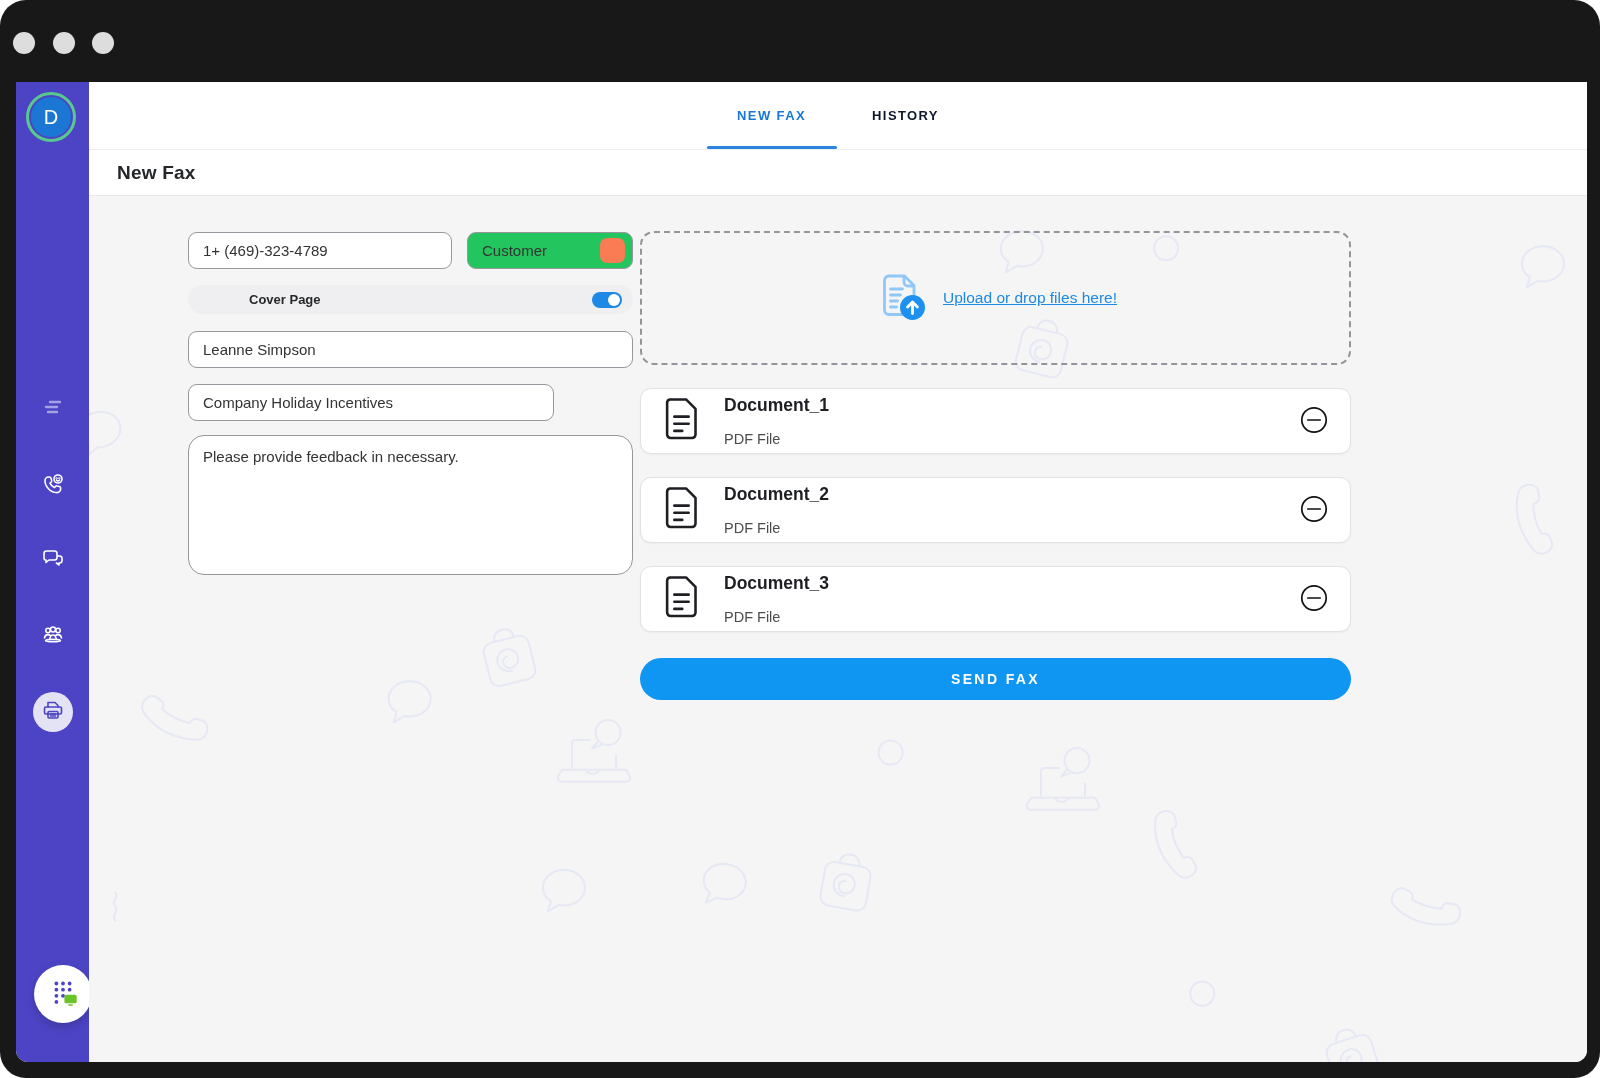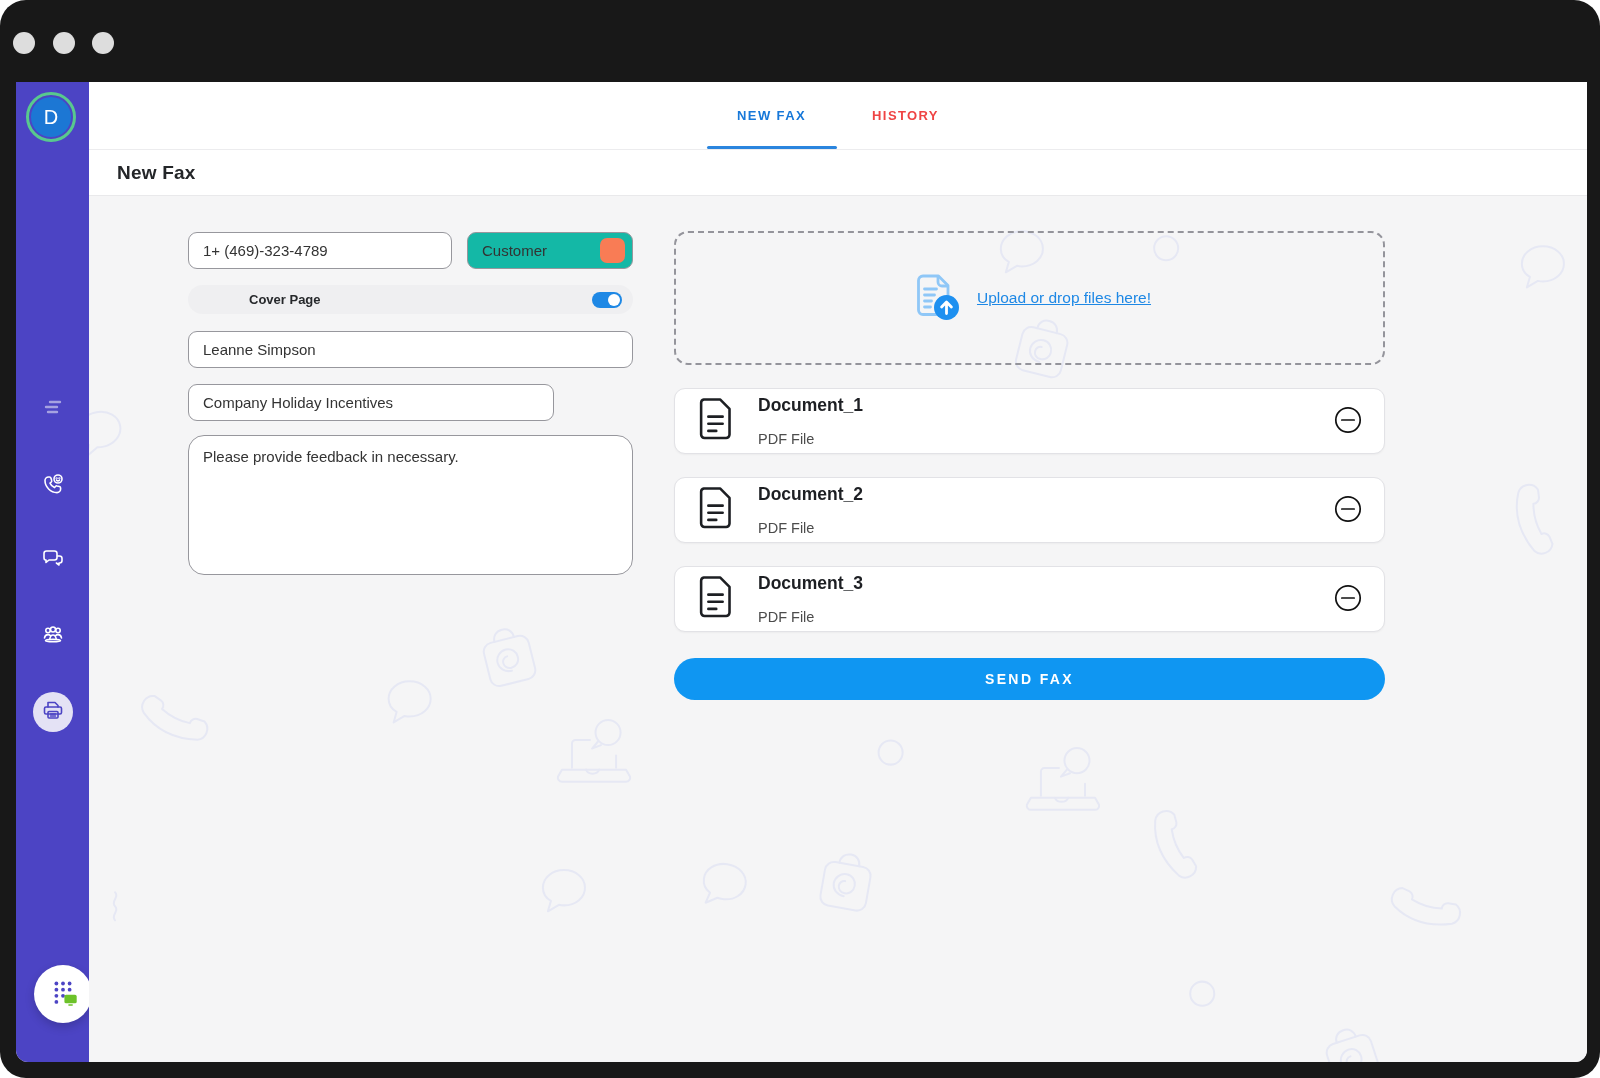--- a/index.html
+++ b/index.html
@@ -19,43 +19,43 @@
   .nav-feed{top:308px;opacity:.5}
   .nav-calls{top:385px}
   .nav-messages{top:458px}
   .nav-contacts{top:534px}
   .nav-fax{top:610px}
   .nav-active-circle{width:40px;height:40px;border-radius:50%;background:#e4e2f5;display:flex;align-items:center;justify-content:center;}
   .fab{position:absolute;left:18px;top:883px;width:58px;height:58px;border-radius:50%;background:#ffffff;box-shadow:0 4px 10px rgba(0,0,0,.18);display:flex;align-items:center;justify-content:center;cursor:pointer;}
   
   .main{position:relative;flex:1;background:#f5f5f6;}
   .tabbar{position:absolute;left:0;top:0;right:0;height:67px;background:#fff;border-bottom:1px solid #ececee;display:flex;align-items:center;justify-content:center;}
-  .tab{position:relative;height:67px;display:flex;align-items:center;justify-content:center;padding:0 16px;margin:0 17px;font-size:13px;font-weight:700;letter-spacing:1.4px;color:#ef4444;cursor:pointer;}
+  .tab{position:relative;height:67px;display:flex;align-items:center;justify-content:center;padding:0 16px;margin:0 17px;font-size:13px;font-weight:700;letter-spacing:1.4px;color:#0f172a;cursor:pointer;}
   .tab.active{color:#1778d9;}
   .tab.active::after{content:"";position:absolute;left:50%;transform:translateX(-50%);bottom:0;width:130px;height:3px;background:#2a85de;border-radius:2px;}
   .pagehead{position:absolute;left:0;top:68px;right:0;height:46px;background:#fff;border-bottom:1px solid #e9e9eb;display:flex;align-items:center;padding-left:28px;box-sizing:border-box;}
   .pagehead h1{margin:0;font-size:19px;color:#242629;letter-spacing:.2px;}
   .content{position:absolute;left:0;top:115px;right:0;bottom:0;overflow:hidden;}
   .doodles{position:absolute;left:0;top:0;width:100%;height:100%;z-index:0;pointer-events:none;}
   
   .leftcol{position:absolute;left:99px;top:35px;width:445px;z-index:1;}
   .row{display:flex;gap:15px;}
   .tinput{box-sizing:border-box;height:37px;background:#fff;border:1px solid #97979d;border-radius:9px;font-family:"Liberation Sans",sans-serif;font-size:15px;color:#333;padding:0 14px;outline:none;}
   .phone{width:264px;}
-  .recipient{width:166px;display:flex;align-items:center;justify-content:space-between;background:#14b8a6;border:1px solid #97979d;border-radius:9px;height:37px;box-sizing:border-box;padding:0 7px 0 14px;font-size:15px;color:#333;cursor:pointer;}
+  .recipient{width:166px;display:flex;align-items:center;justify-content:space-between;background:#22c55e;border:1px solid #97979d;border-radius:9px;height:37px;box-sizing:border-box;padding:0 7px 0 14px;font-size:15px;color:#333;cursor:pointer;}
   .swatch{width:25px;height:25px;border-radius:7px;}
   .coverpill{margin-top:16px;height:29px;background:#efeff1;border-radius:15px;display:flex;align-items:center;padding:0 11px 0 15px;box-sizing:border-box;}
   .coverpill .lbl{font-size:13px;font-weight:700;color:#26282b;margin-left:46px;}
   .toggle{margin-left:auto;width:30px;height:16px;border-radius:9px;background:#1e88e5;position:relative;cursor:pointer;}
   .toggle .knob{position:absolute;right:2px;top:2px;width:12px;height:12px;border-radius:50%;background:#fff;}
   .field{margin-top:17px;width:445px;}
   .field2{margin-top:16px;width:445px;}
   .msg{margin-top:14px;width:445px;height:140px;box-sizing:border-box;background:#fff;border:1px solid #97979d;border-radius:16px;font-family:"Liberation Sans",sans-serif;font-size:15px;color:#333;padding:12px 14px;resize:none;outline:none;}
   
-  .rightcol{position:absolute;left:585px;top:34px;width:711px;z-index:1;}
+  .rightcol{position:absolute;left:551px;top:34px;width:711px;z-index:1;}
   .upload{height:134px;border:2px dashed #94949b;border-radius:14px;display:flex;align-items:center;justify-content:center;gap:15px;box-sizing:border-box;cursor:pointer;}
   .upload a{font-size:15.5px;color:#1e88e5;font-weight:500;}
   .doc-card{margin-top:23px;height:66px;background:#fff;border:1px solid #e2e2e6;border-radius:11px;box-shadow:0 1px 2px rgba(0,0,0,.04);display:flex;align-items:center;padding:0 22px;box-sizing:border-box;}
   .doc-card:first-of-type{margin-top:25px;}
   .doc-meta{margin-left:24px;}
   .doc-title{font-size:17.5px;font-weight:700;color:#1d1f23;}
   .doc-sub{font-size:14.5px;color:#4c4c4c;margin-top:15px;}
   .remove-btn{margin-left:auto;width:28px;height:28px;display:flex;align-items:center;justify-content:center;cursor:pointer;background:none;border:none;padding:0;}
   .send-btn{margin-top:26px;width:711px;height:42px;border:none;border-radius:21px;background:#0f96f2;color:#fff;font-family:"Liberation Sans",sans-serif;font-size:14px;font-weight:700;letter-spacing:2.4px;cursor:pointer;}
 </style>

